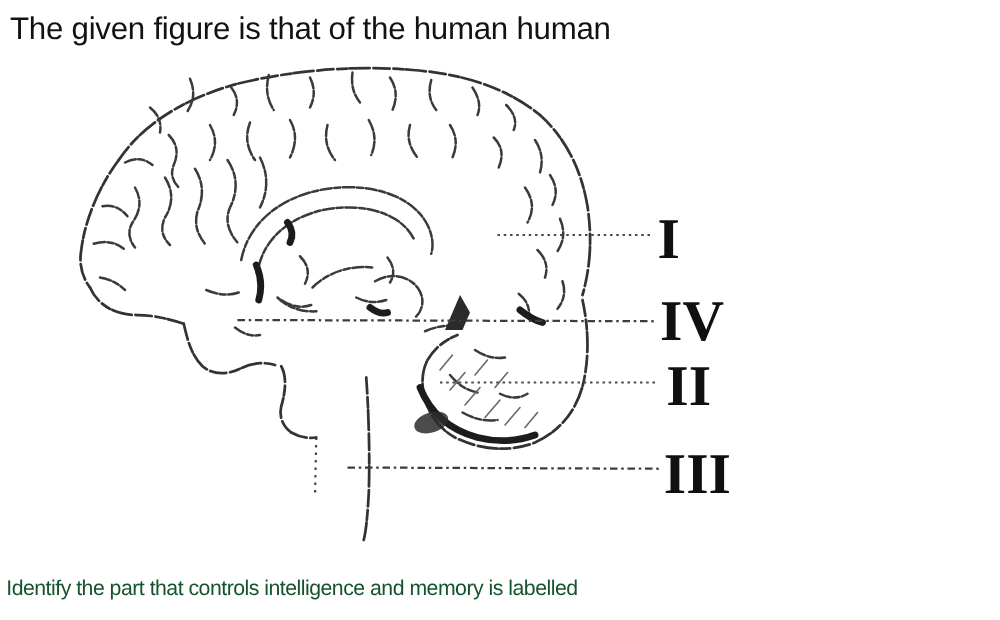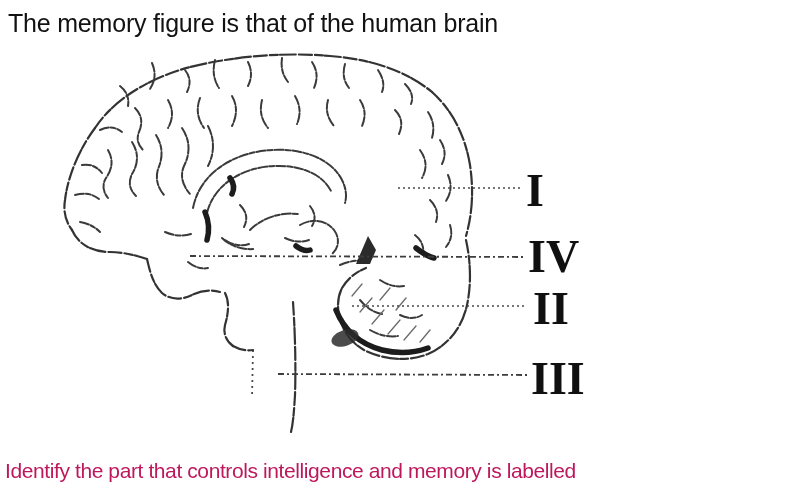--- a/index.html
+++ b/index.html
@@ -1,40 +1,40 @@
 <!DOCTYPE html>
 <html><head>
 <meta charset="utf-8">
 <style>
   html,body{margin:0;padding:0;background:#ffffff;}
   .page{position:relative;width:800px;height:496px;background:#ffffff;overflow:hidden;
         font-family:"Liberation Sans",sans-serif;color:#111;}
   .title{position:absolute;left:8px;top:8px;font-size:25px;line-height:30px;color:#121212;
          letter-spacing:-0.2px;white-space:nowrap;}
-  .question{position:absolute;left:5px;top:456px;font-size:21px;line-height:30px;color:#be185d;
+  .question{position:absolute;left:5px;top:456px;font-size:17px;line-height:30px;color:#14532d;
             letter-spacing:-0.4px;white-space:nowrap;}
   svg.fig{position:absolute;left:0;top:0;}
   .o{fill:none;stroke:#333;stroke-width:2.2;stroke-linecap:round;stroke-linejoin:round;
      stroke-dasharray:13 3 8 2 16 3;}
   .g{fill:none;stroke:#3a3a3a;stroke-width:2;stroke-linecap:round;
      stroke-dasharray:9 2 5 2;}
   .bold{fill:none;stroke:#1c1c1c;stroke-width:5.5;stroke-linecap:round;}
   .blob{fill:#2b2b2b;stroke:none;}
   .hatch{fill:none;stroke:#6a6a6a;stroke-width:1.3;stroke-linecap:round;}
   .leader{fill:none;stroke:#4a4a4a;stroke-width:1.6;stroke-dasharray:2 3;}
   .leader2{fill:none;stroke:#3d3d3d;stroke-width:1.8;stroke-dasharray:6 3 2 3;}
   .dotline{fill:none;stroke:#4a4a4a;stroke-width:1.8;stroke-dasharray:2 4;}
   .rlabel{font-family:"Liberation Serif",serif;font-weight:bold;font-size:46px;fill:#101010;}
 </style>
 </head>
 <body>
 
 <div class="page">
 
-  <div class="title">The memory figure is that of the human brain</div>
+  <div class="title">The given figure is that of the human human</div>
 
   <svg class="fig" width="800" height="496" viewBox="0 0 800 496" aria-hidden="true">
 
     <g>
       <path class="o" d="M95,128 C115,98 150,78 190,67 C235,56 285,52 330,56 C370,59 405,70 432,92"></path>
       <path class="o" d="M432,92 C452,110 465,135 470,165 C474,192 472,215 466,236"></path>
       <path class="o" d="M95,128 C80,148 68,175 65,200 C63,212 66,222 72,230"></path>
       <path class="o" d="M72,230 C78,244 92,252 110,252 C122,252 135,255 147,259"></path>
       <path class="o" d="M147,259 C150,272 153,284 162,293 C170,300 182,300 192,295 C200,291 210,289 220,292"></path>
       <path class="o" d="M225,293 C230,302 228,315 225,325 C223,333 226,341 233,346"></path>

